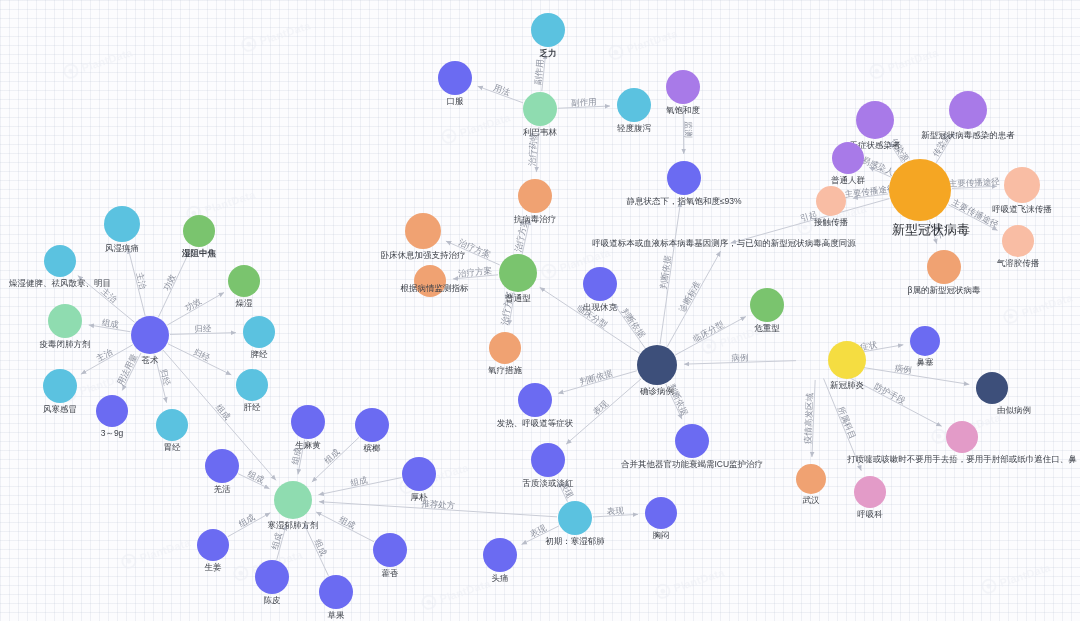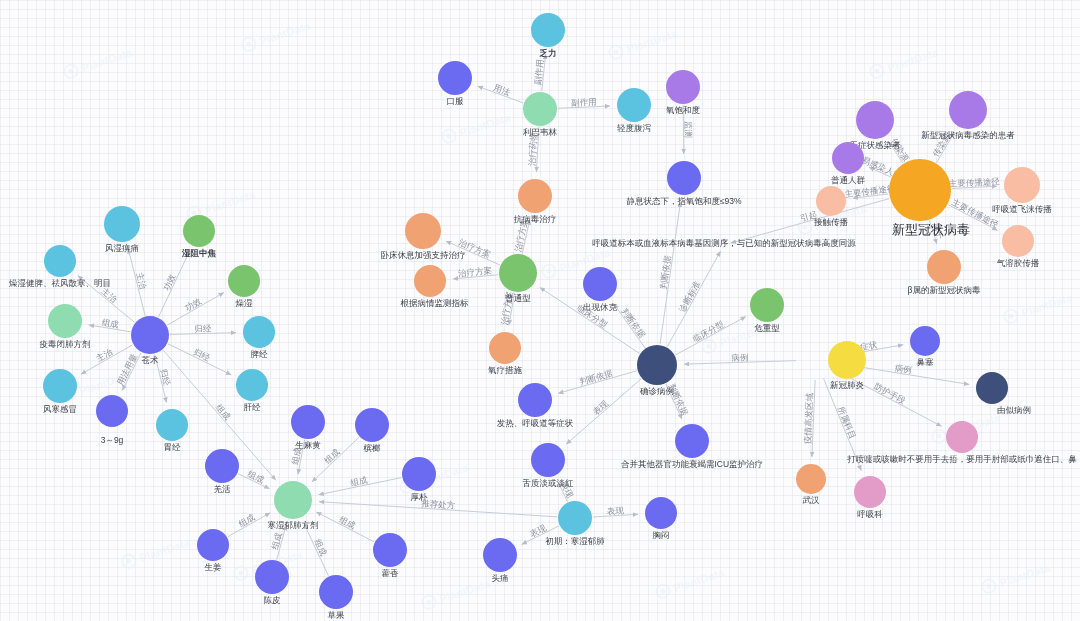--- a/index.html
+++ b/index.html
@@ -430,21 +430,21 @@
       <div class="node" style="left: 535px; top: 196px;">
         <span class="bubble" style="width: 34px; height: 34px; background: rgb(240, 162, 114);"></span>
         <span class="nlabel" style="top: 36px;">抗病毒治疗</span>
       </div>
       <div class="node" style="left: 423px; top: 231px;">
         <span class="bubble" style="width: 36px; height: 36px; background: rgb(240, 162, 114);"></span>
         <span class="nlabel" style="top: 38px;">卧床休息加强支持治疗</span>
       </div>
       <div class="node" style="left: 430px; top: 281px;">
         <span class="bubble" style="width: 32px; height: 32px; background: rgb(240, 162, 114);"></span>
-        <span class="nlabel" style="top: 34px; padding-left: 9px;">根据病情监测指标</span>
+        <span class="nlabel" style="top: 19px; padding-left: 9px;">根据病情监测指标</span>
       </div>
       <div class="node" style="left: 505px; top: 348px;">
         <span class="bubble" style="width: 32px; height: 32px; background: rgb(240, 162, 114);"></span>
         <span class="nlabel" style="top: 34px;">氧疗措施</span>
       </div>
       <div class="node" style="left: 540px; top: 109px;">
         <span class="bubble" style="width: 34px; height: 34px; background: rgb(143, 220, 176);"></span>
         <span class="nlabel" style="top: 36px;">利巴韦林</span>
       </div>
       <div class="node" style="left: 548px; top: 30px; font-weight: bold;">
@@ -498,21 +498,21 @@
       <div class="node" style="left: 65px; top: 321px;">
         <span class="bubble" style="width: 34px; height: 34px; background: rgb(143, 220, 176);"></span>
         <span class="nlabel" style="top: 36px;">疫毒闭肺方剂</span>
       </div>
       <div class="node" style="left: 60px; top: 386px;">
         <span class="bubble" style="width: 34px; height: 34px; background: rgb(91, 194, 224);"></span>
         <span class="nlabel" style="top: 36px;">风寒感冒</span>
       </div>
       <div class="node" style="left: 112px; top: 411px;">
         <span class="bubble" style="width: 32px; height: 32px; background: rgb(107, 107, 242);"></span>
-        <span class="nlabel" style="top: 34px; margin-top: 7px;">3～9g</span>
+        <span class="nlabel" style="top: 34px;">3～9g</span>
       </div>
       <div class="node" style="left: 172px; top: 425px;">
         <span class="bubble" style="width: 32px; height: 32px; background: rgb(91, 194, 224);"></span>
         <span class="nlabel" style="top: 34px;">胃经</span>
       </div>
       <div class="node" style="left: 293px; top: 500px;">
         <span class="bubble" style="width: 38px; height: 38px; background: rgb(143, 220, 176);"></span>
         <span class="nlabel" style="top: 40px;">寒湿郁肺方剂</span>
       </div>
       <div class="node" style="left: 308px; top: 422px;">

